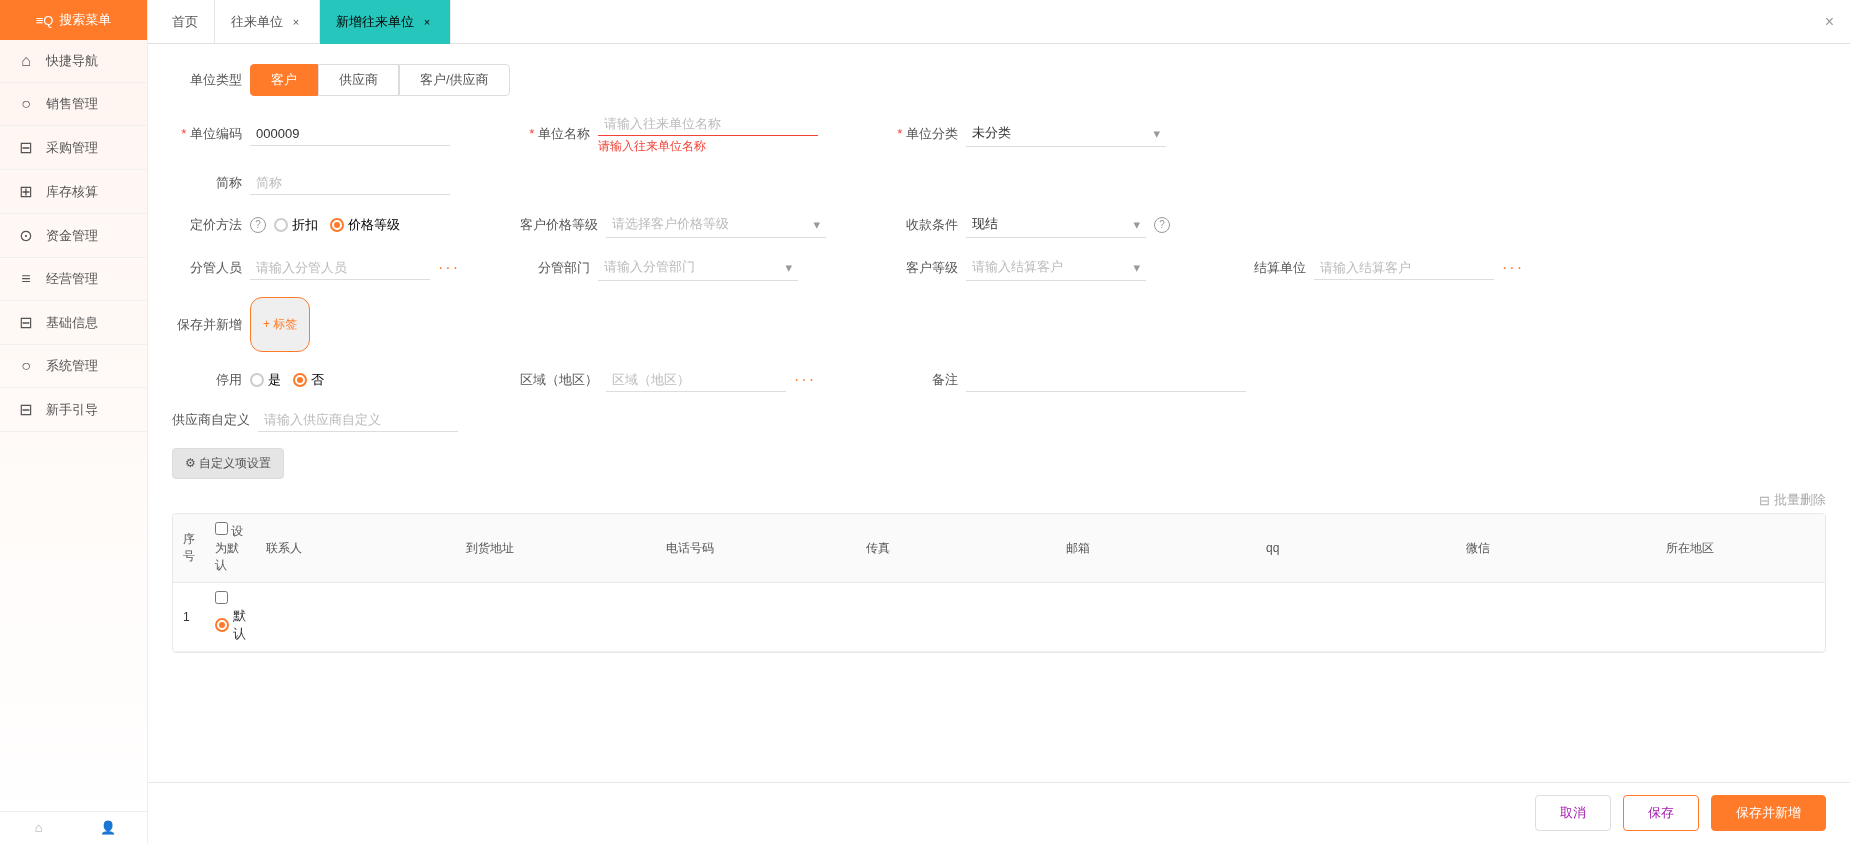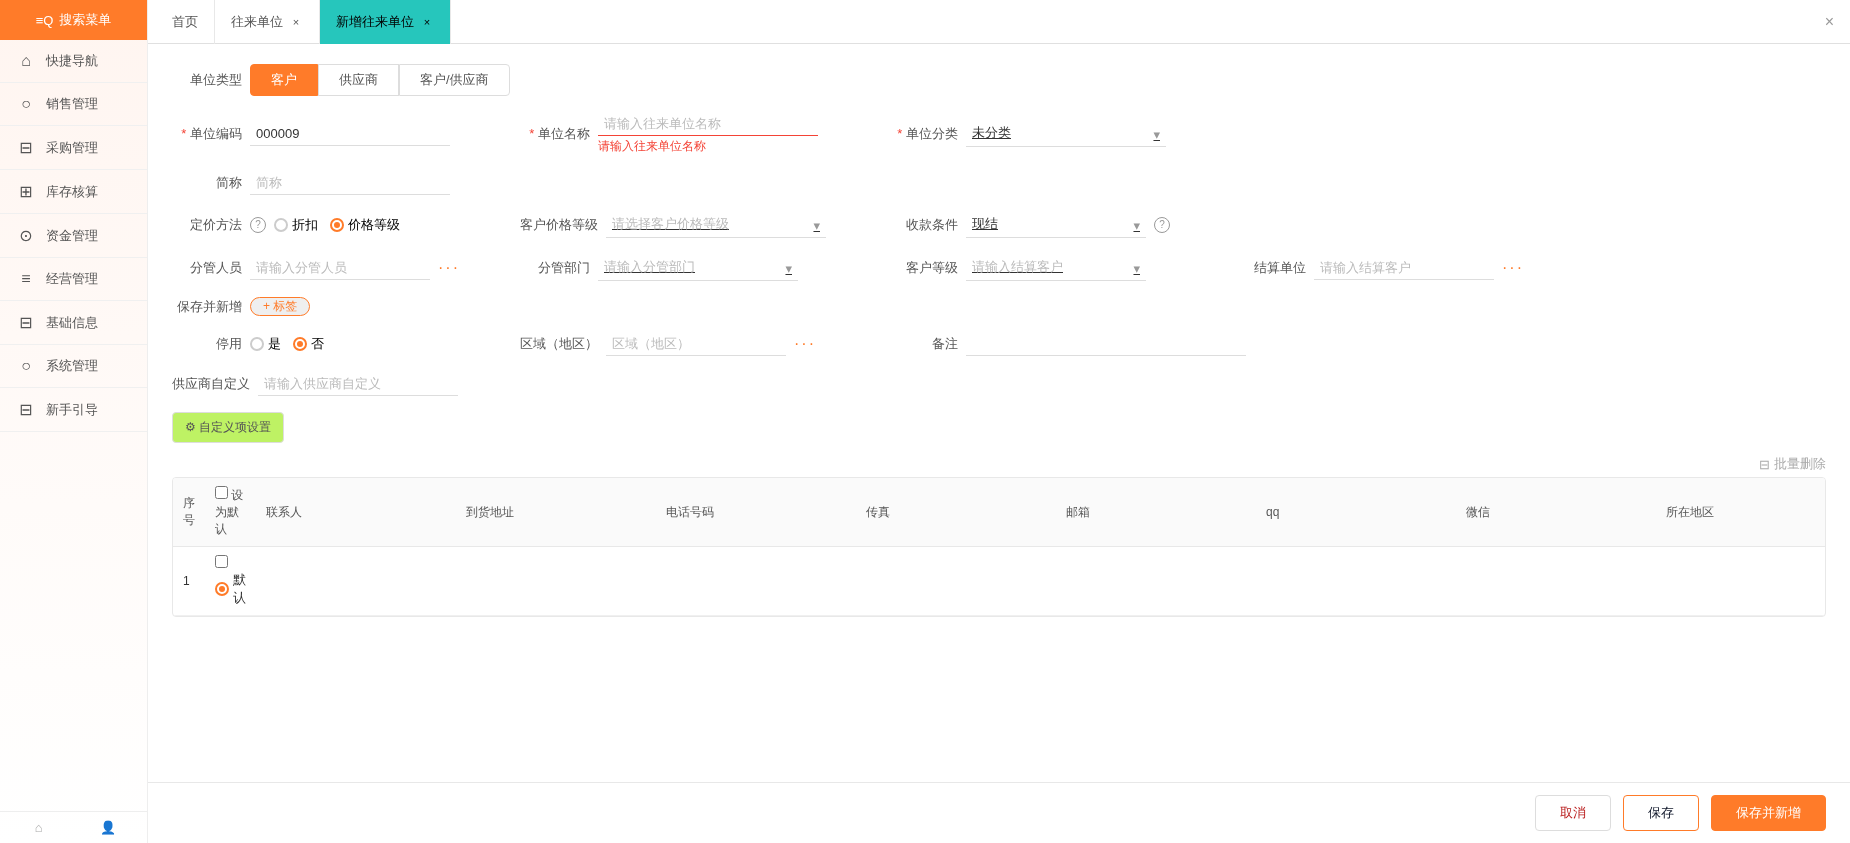--- a/index.html
+++ b/index.html
@@ -163,28 +163,27 @@
       color: #333;
       background: transparent;
       font-size: 13px;
     }
     .form-input::placeholder { color: #bbb; }
     .form-input.error { border-bottom-color: #f44336; }
     .error-text { color: #f44336; font-size: 12px; margin-top: 2px; display: block; }
 
     .form-select {
       display: flex;
-      align-items: flex-end;
+      align-items: center;
       gap: 4px;
       border-bottom: 1px solid #ddd;
       padding: 4px 6px;
       min-width: 160px;
       cursor: pointer;
       color: #333;
-      text-decoration: underline;
     }
     .form-select .placeholder { color: #bbb; }
     .form-select .arrow { margin-left: auto; color: #999; }
 
     
     .unit-type-group {
       display: flex;
       gap: 0;
     }
     .unit-type-btn {
@@ -233,40 +232,40 @@
       color: #ff7b29;
       cursor: pointer;
       font-size: 16px;
       letter-spacing: 2px;
     }
 
     
     .tag-btn {
       border: 1px solid #ff7b29;
       color: #ff7b29;
-      padding: 0 12px;
+      padding: 18px 12px;
       border-radius: 12px;
       cursor: pointer;
       font-size: 12px;
       display: flex;
       align-items: center;
       gap: 4px;
     }
 
     
     .custom-settings-btn {
       display: flex;
       align-items: center;
       gap: 6px;
       border: 1px solid #ddd;
       padding: 6px 12px;
       border-radius: 4px;
       cursor: pointer;
       color: #555;
-      background: #bef264;
+      background: #e5e5e5;
       font-size: 12px;
       margin-bottom: 12px;
     }
 
     
     .table-container {
       border: 1px solid #e8e8e8;
       border-radius: 4px;
       overflow: hidden;
     }
@@ -313,26 +312,26 @@
       padding: 8px 24px;
       border-radius: 4px;
       cursor: pointer;
       font-size: 13px;
       border: none;
       outline: none;
     }
     .btn-default {
       background: #fff;
       border: 1px solid #ddd;
-      color: #b91c1c;
+      color: #a21caf;
     }
     .btn-primary {
       background: #fff;
       border: 1px solid #ff7b29;
-      color: #0f172a;
+      color: #a21caf;
     }
     .btn-warning {
       background: #ff7b29;
       color: white;
       border: 1px solid #ff7b29;
     }
 
     
     .field-with-error { display: flex; flex-direction: column; }
   </style>

